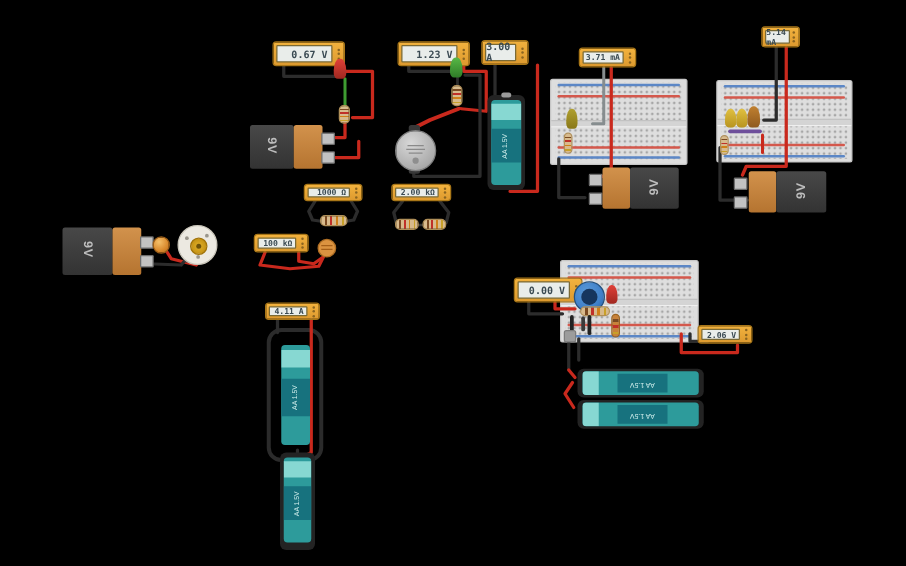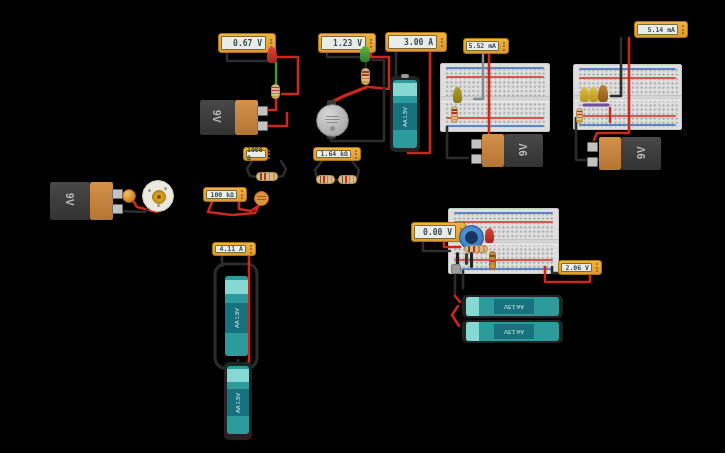--- a/index.html
+++ b/index.html
@@ -150,63 +150,63 @@
   <div class="meter" style="left:318px;top:33px;width:58px;height:20px">
     <div class="mdisp">
         <span>1.23 V</span>
       </div>
     <div class="modes">
         <i></i>
         <i></i>
         <i></i>
       </div>
   </div>
-  <div class="meter" style="left:385px;top:32px;width:62px;height:20px">
+  <div class="meter" style="left:385px;top:32px;width:38px;height:20px">
     <div class="mdisp">
         <span>3.00 A</span>
       </div>
     <div class="modes">
         <i></i>
         <i></i>
         <i></i>
       </div>
   </div>
   <div class="meter meter-sm" style="left:463px;top:38px;width:46px;height:16px">
     <div class="mdisp">
-        <span>5.52 mA</span>
-      </div>
-    <div class="modes">
-        <i></i>
-        <i></i>
-        <i></i>
-      </div>
-  </div>
-  <div class="meter meter-sm" style="left:634px;top:21px;width:54px;height:17px">
+        <span>3.71 mA</span>
+      </div>
+    <div class="modes">
+        <i></i>
+        <i></i>
+        <i></i>
+      </div>
+  </div>
+  <div class="meter meter-sm" style="left:609px;top:21px;width:31px;height:17px">
     <div class="mdisp">
         <span>5.14 mA</span>
       </div>
     <div class="modes">
         <i></i>
         <i></i>
         <i></i>
       </div>
   </div>
-  <div class="meter meter-sm" style="left:243px;top:147px;width:25px;height:14px">
+  <div class="meter meter-sm" style="left:243px;top:147px;width:47px;height:14px">
     <div class="mdisp">
         <span>1000 Ω</span>
       </div>
     <div class="modes">
         <i></i>
         <i></i>
         <i></i>
       </div>
   </div>
   <div class="meter meter-sm" style="left:313px;top:147px;width:48px;height:14px">
     <div class="mdisp">
-        <span>1.64 kΩ</span>
+        <span>2.00 kΩ</span>
       </div>
     <div class="modes">
         <i></i>
         <i></i>
         <i></i>
       </div>
   </div>
   <div class="meter meter-sm" style="left:203px;top:187px;width:44px;height:15px">
     <div class="mdisp">
         <span>100 kΩ</span>

